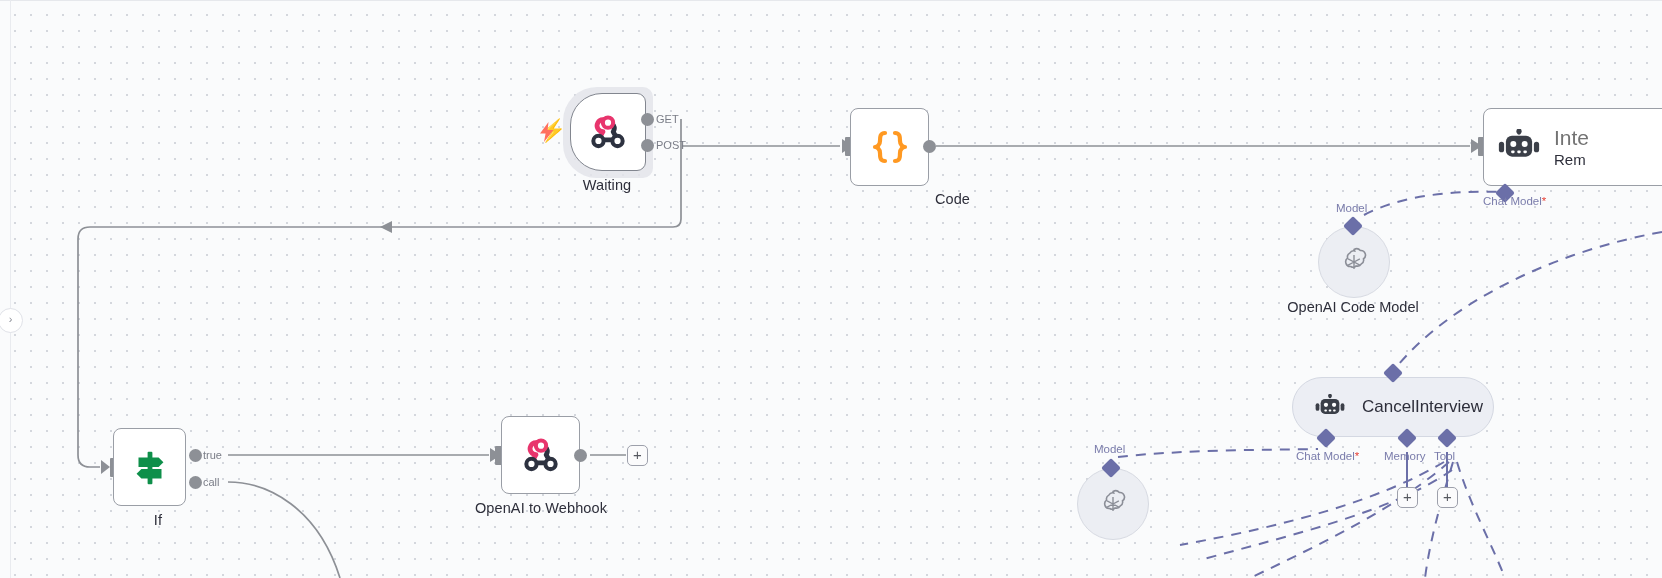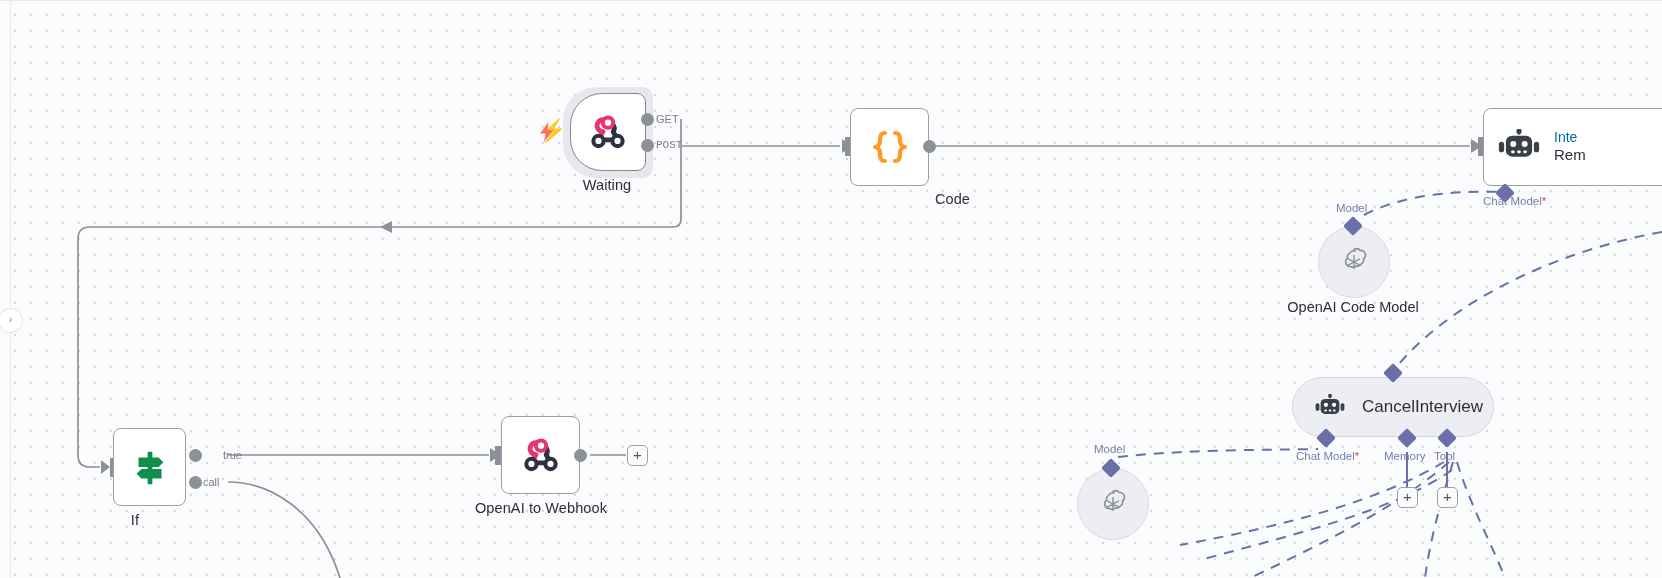--- a/index.html
+++ b/index.html
@@ -292,21 +292,21 @@
     </div>
     <div class="bolt" style="left:539px; top:120px;">⚡
       <svg width="16" height="20" viewBox="0 0 16 20" style="position:absolute;left:0;top:2px;">
         <path d="M9.5 0 L1 11.5 L6.6 11.5 L5 20 L14.5 8 L8.6 8 z" fill="#ff6f5e"></path>
       </svg>
     </div>
 
     <div class="dot-out" style="left:641px; top:113px;"></div>
     <div class="port-label" style="left:656px; top:113px;">GET</div>
     <div class="dot-out" style="left:641px; top:139px;"></div>
-    <div class="port-label" style="left:656px; top:139px;font-family:Liberation Mono, monospace;">POST</div>
+    <div class="port-label" style="left:656px; top:139px;">POST</div>
     <div class="node-label" style="left:527px; top:177px; width:160px;">Waiting</div>
   </div>
 
   <div class="node">
     <div class="bar-in" style="left:845px; top:137px;"></div>
     <div class="node-box" style="left:850px; top:108px; width:79px; height:78px;">
       <svg width="48" height="48" viewBox="0 0 48 48">
         <g fill="none" stroke="#ff9922" stroke-width="4.2" stroke-linecap="round" stroke-linejoin="round">
           <path d="M19 10 C14 10 14 14 14 18 C14 22 11 24 9 24 C11 24 14 26 14 30 C14 34 14 38 19 38"></path>
           <path d="M29 10 C34 10 34 14 34 18 C34 22 37 24 39 24 C37 24 34 26 34 30 C34 34 34 38 29 38"></path>
@@ -330,21 +330,21 @@
         </g>
         <g fill="#ffffff">
           <circle cx="17.5" cy="16.5" r="3.4"></circle>
           <circle cx="30.5" cy="16.5" r="3.4"></circle>
           <rect x="15" y="24" width="4" height="3" rx="1.2"></rect>
           <rect x="22" y="24" width="4" height="3" rx="1.2"></rect>
           <rect x="29" y="24" width="4" height="3" rx="1.2"></rect>
         </g>
       </svg>
       <div style="display:flex; flex-direction:column; line-height:1.22;">
-        <span style="font-size:14px;color:#0369a1;">Inte</span>
+        <span style="font-size:21px;color:#737373;">Inte</span>
         <span style="font-size:15px;color:#2d2e3a;">Rem</span>
       </div>
     </div>
     <div class="diamond" style="left:1498px; top:186px;"></div>
     <div class="conn-label" style="left:1483px; top:195px;">
       <span>Chat Model</span><span class="req">*</span>
     </div>
   </div>
 
   <div class="node">
@@ -412,24 +412,24 @@
     <div class="node-box" style="left:113px; top:428px; width:73px; height:78px;">
       <svg width="46" height="46" viewBox="0 0 48 48">
         <g fill="#0e8f4a">
           <rect x="21.5" y="8" width="5" height="34" rx="1"></rect>
           <path d="M12 14 H33 L38 19 L33 24 H12 z"></path>
           <path d="M36 26 H15 L10 31 L15 36 H36 z"></path>
         </g>
       </svg>
     </div>
     <div class="dot-out" style="left:189px; top:449px;"></div>
-    <div class="port-label" style="left:203px; top:449px;margin-left:20px;">true</div>
+    <div class="port-label" style="left:203px; top:449px;">true</div>
     <div class="dot-out" style="left:189px; top:476px;"></div>
     <div class="port-label" style="left:203px; top:476px;">call</div>
-    <div class="node-label" style="left:55px; top:512px; width:160px;text-align:center;">If</div>
+    <div class="node-label" style="left:78px; top:512px; width:160px;text-align:center;">If</div>
   </div>
 
   <div class="node">
     <div class="bar-in" style="left:495px; top:446px;"></div>
     <div class="node-box" style="left:501px; top:416px; width:79px; height:78px;">
       <svg width="44" height="44" viewBox="0 0 48 48">
         <g fill="none" stroke-linecap="round" stroke-linejoin="round">
           <path d="M24 13.5 A6.5 6.5 0 1 0 18.6 23.6 L13.6 32.3" stroke="#e8356d" stroke-width="5.2"></path>
           <path d="M24 13.5 A6.5 6.5 0 0 1 29.6 23.8 L34.6 32.4" stroke="#2d3240" stroke-width="5.2"></path>
           <path d="M14 32.6 L34.2 32.6" stroke="#2d3240" stroke-width="5.2"></path>

